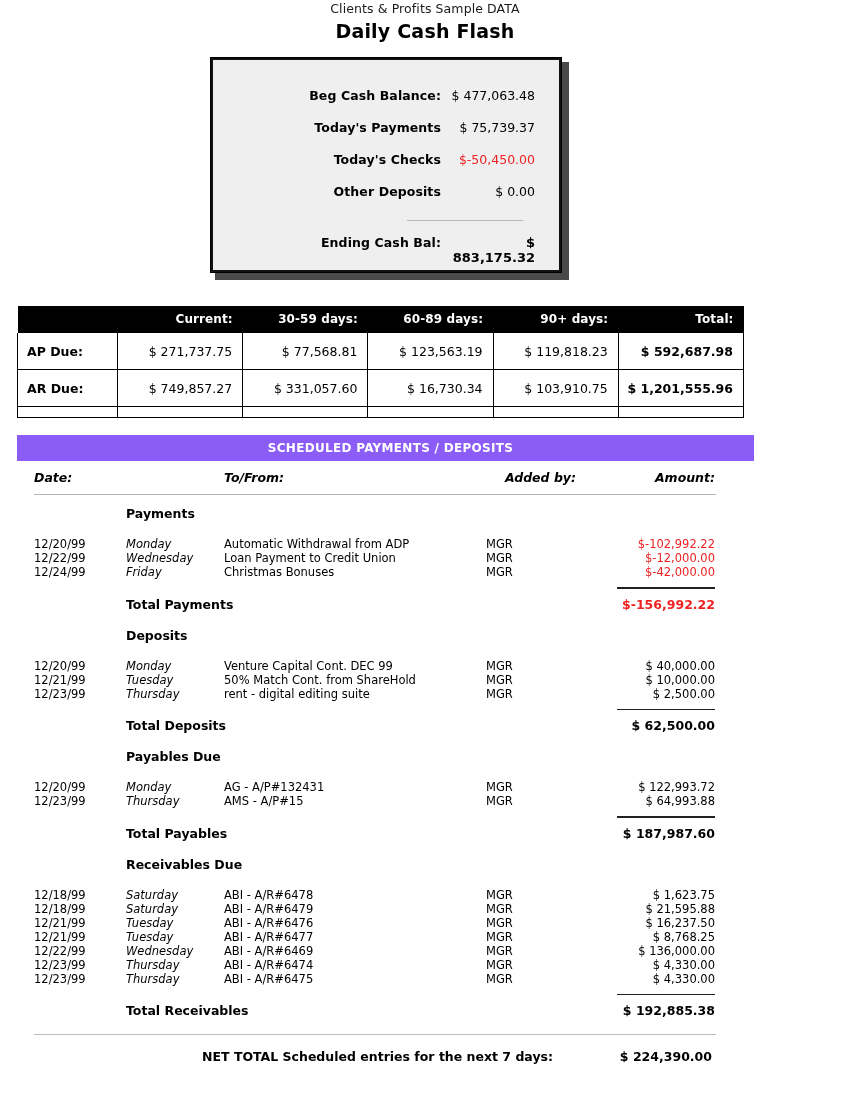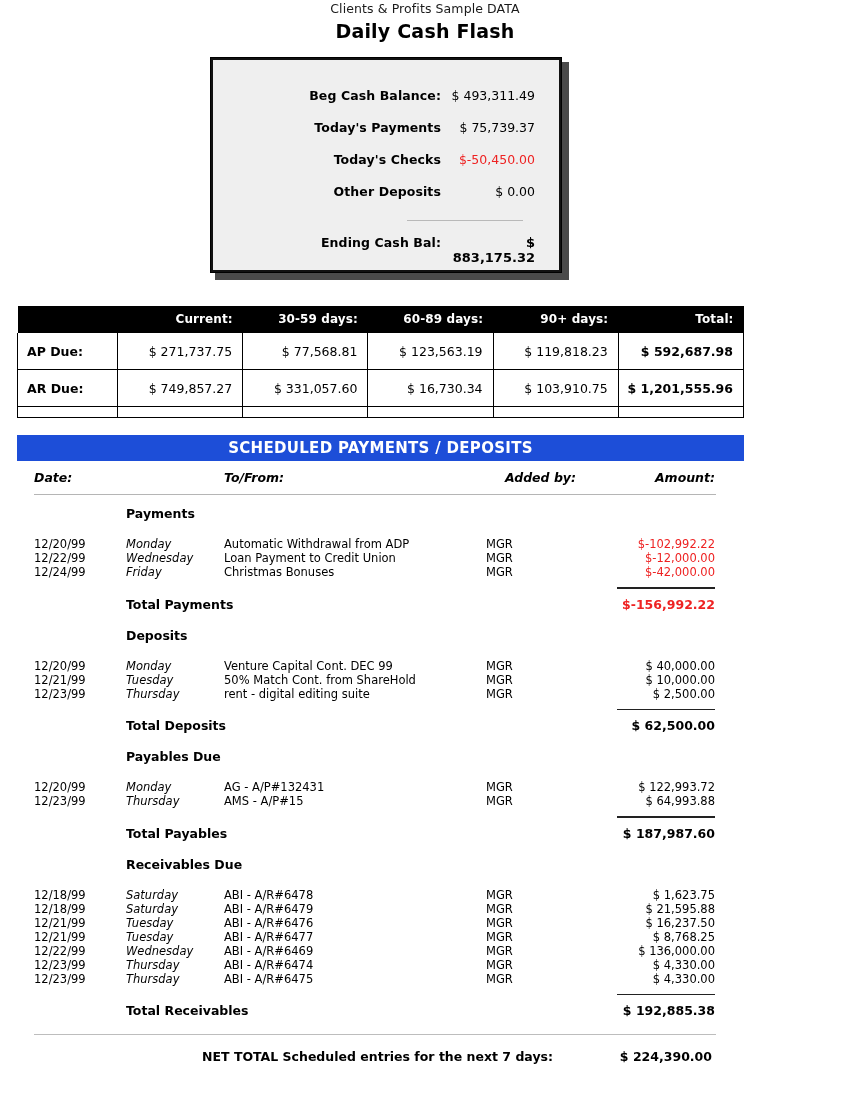--- a/index.html
+++ b/index.html
@@ -142,27 +142,28 @@
     border-bottom: 1.5px solid #000;
   }
 
   
   .sched-banner {
     position: absolute;
     left: 17px;
     top: 435px;
     width: 727px;
     height: 26px;
-    background: #1d4ed8;
+    background: #8b5cf6;
     color: #ffffff;
-    font-size: 15px;
+    font-size: 12px;
     font-weight: bold;
     letter-spacing: 0.3px;
     text-align: center;
     line-height: 26px;
+    padding-left: 10px;
   }
 
   .sched-area {
     position: absolute;
     left: 34px;
     top: 470px;
     width: 682px;
   }
 
   .col-head {
@@ -251,21 +252,21 @@
   <div class="sample-data-line">Clients &amp; Profits Sample DATA</div>
   <div class="doc-title">Daily Cash Flash</div>
 </div>
 
 <div class="cash-box-wrap">
   <div class="cash-box-shadow"></div>
   <div class="cash-box">
 
     <div class="cash-row" style="top:28px;">
       <span class="cash-label">Beg Cash Balance:</span>
-      <span class="cash-value">$ 493,311.49</span>
+      <span class="cash-value">$ 477,063.48</span>
     </div>
 
     <div class="cash-row" style="top:60px;">
       <span class="cash-label">Today's Payments</span>
       <span class="cash-value">$ 75,739.37</span>
     </div>
 
     <div class="cash-row" style="top:92px;">
       <span class="cash-label">Today's Checks</span>
       <span class="cash-value" style="color:#ee2222;">$-50,450.00</span>

